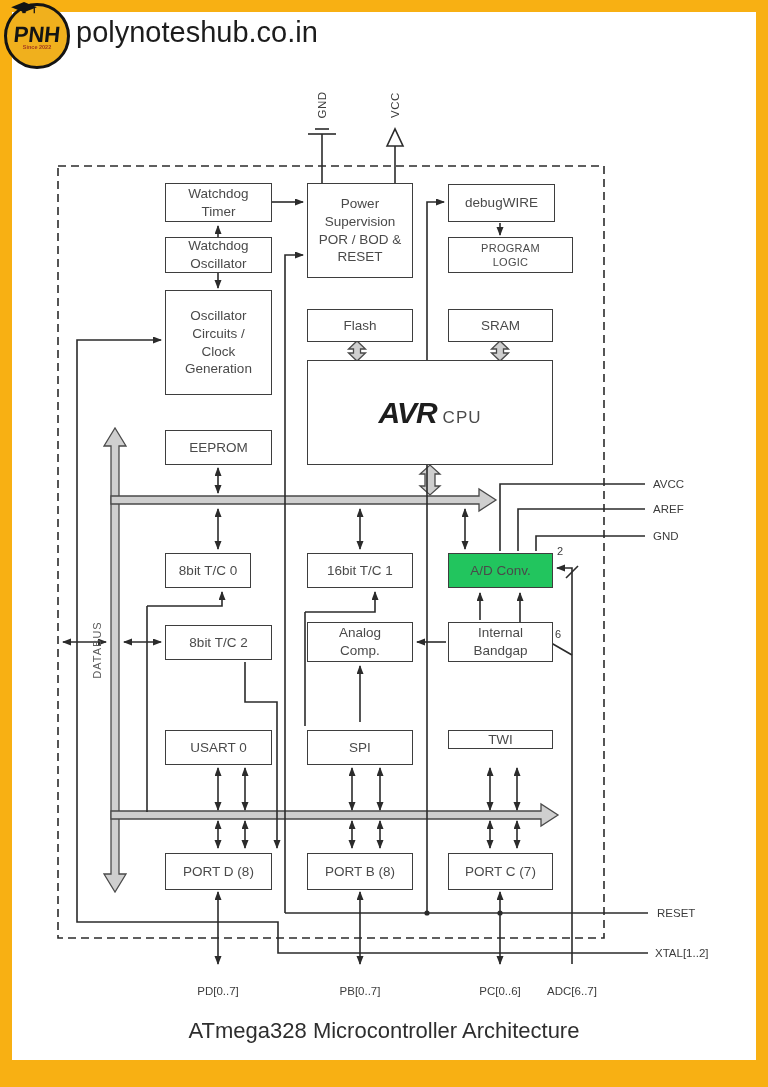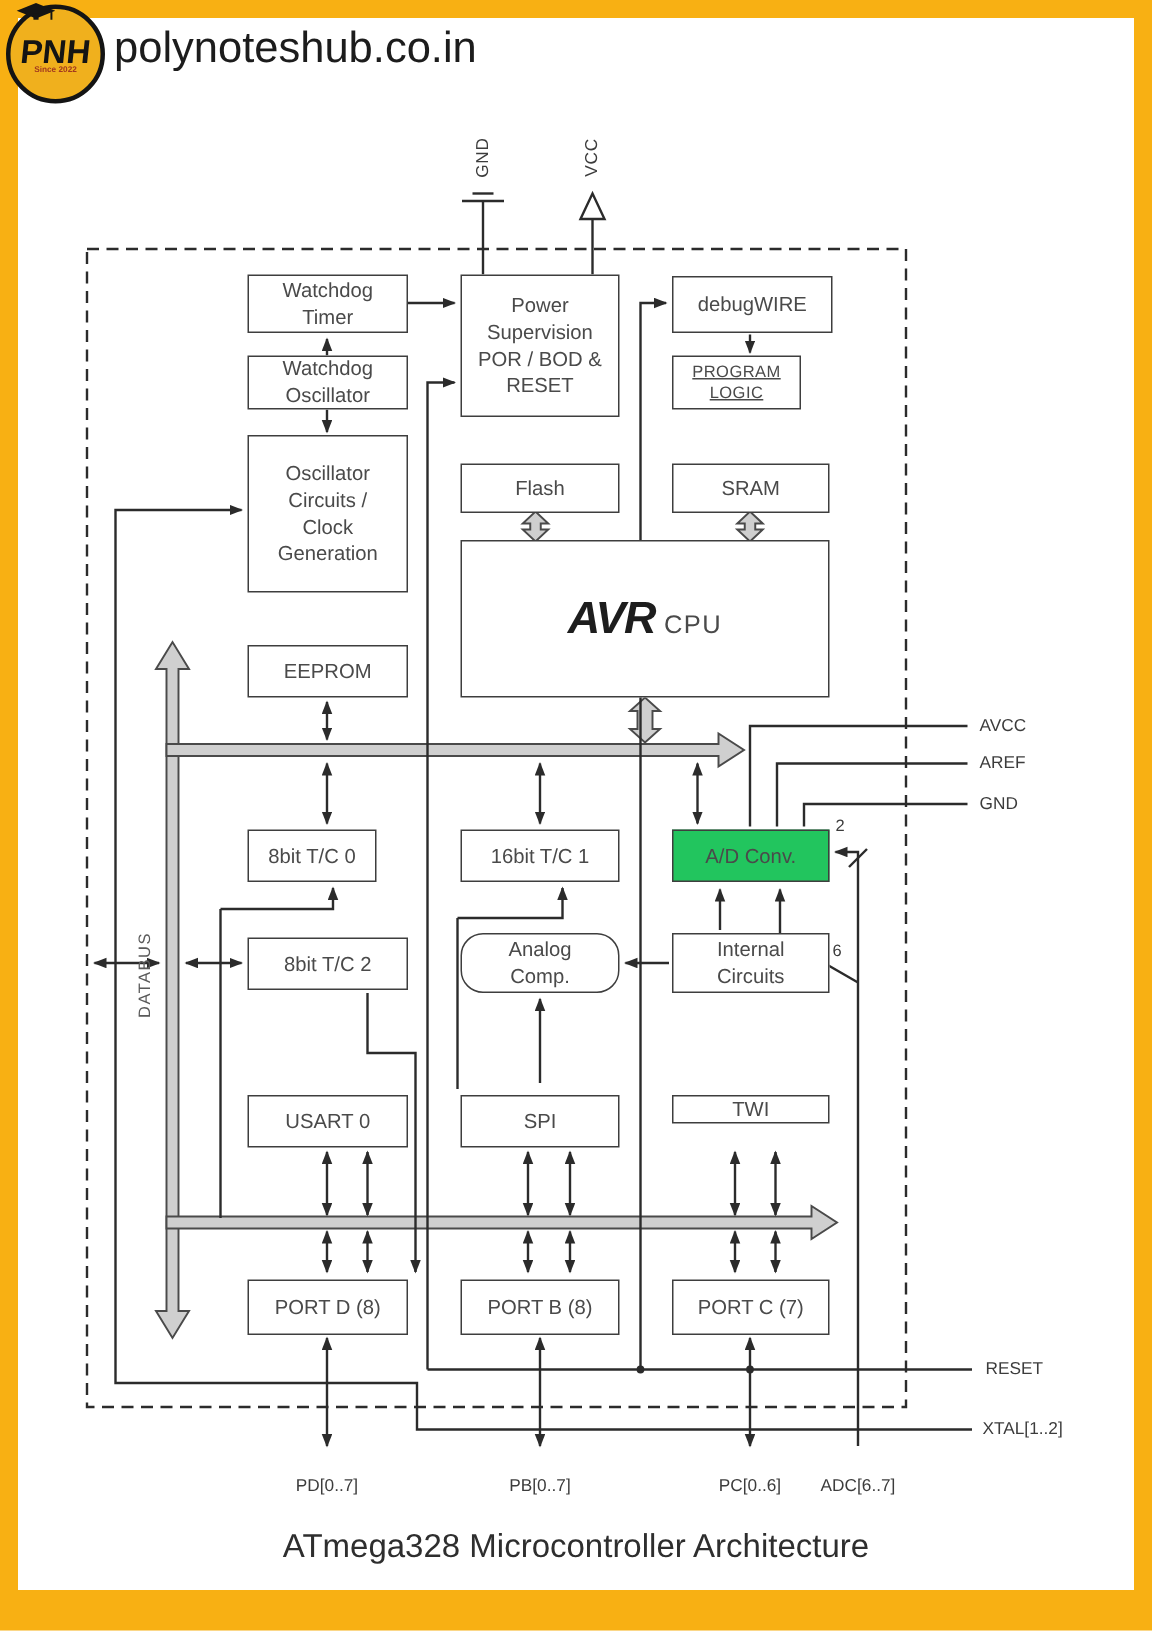--- a/index.html
+++ b/index.html
@@ -147,39 +147,39 @@
 Oscillator</div>
   <div class="blk" style="left:165px;top:290px;width:107px;height:105px;">Oscillator
 Circuits /
 Clock
 Generation</div>
   <div class="blk" style="left:307px;top:183px;width:106px;height:95px;">Power
 Supervision
 POR / BOD &amp;
 RESET</div>
   <div class="blk" style="left:448px;top:184px;width:107px;height:38px;">debugWIRE</div>
-  <div class="blk small" style="left:448px;top:237px;width:86px;height:36px;text-decoration:underline;">PROGRAM
+  <div class="blk small" style="left:448px;top:237px;width:125px;height:36px;">PROGRAM
 LOGIC</div>
   <div class="blk" style="left:307px;top:309px;width:106px;height:33px;">Flash</div>
   <div class="blk" style="left:448px;top:309px;width:105px;height:33px;">SRAM</div>
   <div class="blk" style="left:307px;top:360px;width:246px;height:105px;">
     <span class="avrwrap">
       <span class="avr-logo">AVR</span>
       <span class="avr-cpu">CPU</span>
     </span>
   </div>
   <div class="blk" style="left:165px;top:430px;width:107px;height:35px;">EEPROM</div>
   <div class="blk" style="left:165px;top:553px;width:86px;height:35px;">8bit T/C 0</div>
   <div class="blk" style="left:307px;top:553px;width:106px;height:35px;">16bit T/C 1</div>
   <div class="blk gray" style="left:448px;top:553px;width:105px;height:35px;">A/D Conv.</div>
   <div class="blk" style="left:165px;top:625px;width:107px;height:35px;">8bit T/C 2</div>
-  <div class="blk" style="left:307px;top:622px;width:106px;height:40px;border-radius:15px;">Analog
+  <div class="blk" style="left:307px;top:622px;width:106px;height:40px;">Analog
 Comp.</div>
   <div class="blk" style="left:448px;top:622px;width:105px;height:40px;">Internal
-Circuits</div>
+Bandgap</div>
   <div class="blk" style="left:165px;top:730px;width:107px;height:35px;">USART 0</div>
   <div class="blk" style="left:307px;top:730px;width:106px;height:35px;">SPI</div>
   <div class="blk" style="left:448px;top:730px;width:105px;height:19px;">TWI</div>
   <div class="blk" style="left:165px;top:853px;width:107px;height:37px;">PORT D (8)</div>
   <div class="blk" style="left:307px;top:853px;width:106px;height:37px;">PORT B (8)</div>
   <div class="blk" style="left:448px;top:853px;width:105px;height:37px;">PORT C (7)</div>
 
   <div class="pin rot" style="left:322px;top:105px;">GND</div>
   <div class="pin rot" style="left:395px;top:105px;">VCC</div>
   <div class="buslabel" style="left:97px;top:650px;">DATABUS</div>

